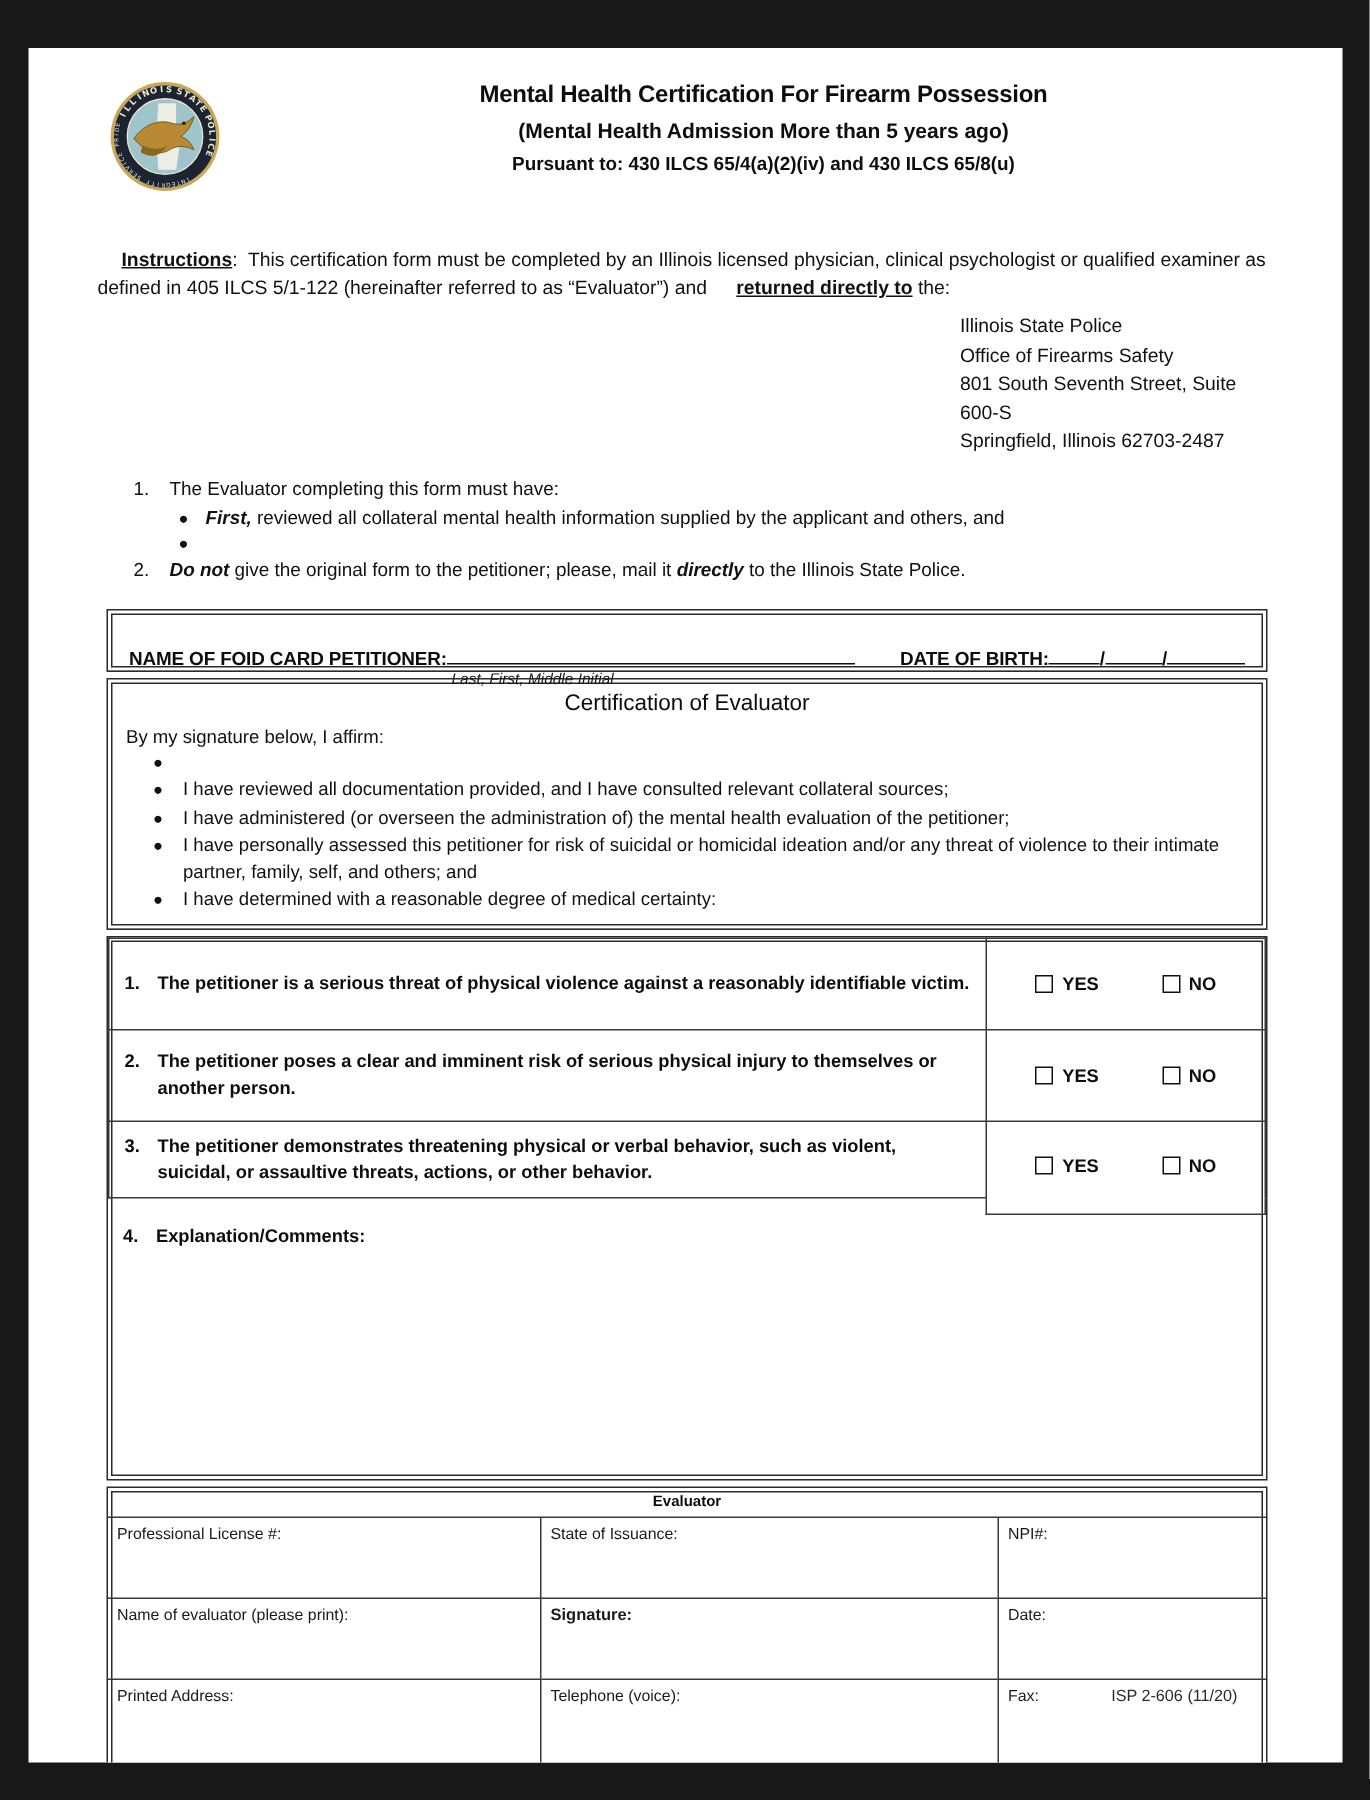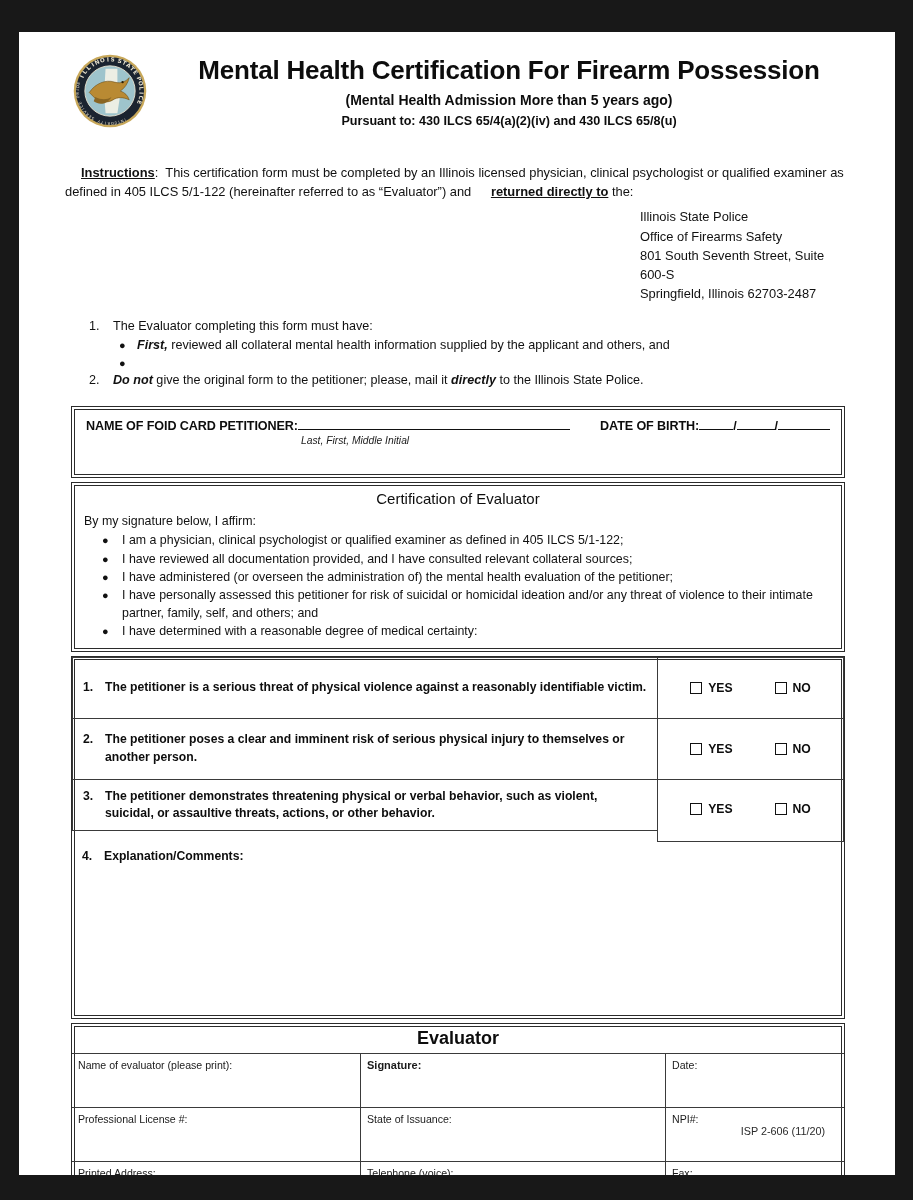--- a/index.html
+++ b/index.html
@@ -40,21 +40,21 @@
     height: 74px;
   }
   .title-block {
     position: absolute;
     left: 130px;
     top: 22px;
     width: 720px;
     text-align: center;
   }
   .title-main {
-    font-size: 26px;
+    font-size: 16px;
     font-weight: bold;
     letter-spacing: -0.2px;
     color: #0d0d0d;
     line-height: 1.25;
   }
   .title-sub {
     font-size: 14px;
     font-weight: bold;
     color: #0d0d0d;
     margin-top: 5px;
@@ -122,23 +122,23 @@
   .outerbox {
     border: 1px solid #2b2b2b;
     box-shadow: 0 0 0 2px #ffffff inset, 0 0 0 3px #2b2b2b inset;
     box-sizing: border-box;
     background: #fff;
   }
   .box-gap { height: 4px; }
 
   
   .namebox {
-    height: 72px;
+    height: 42px;
     position: relative;
-    padding: 10px 14px 0 14px;
+    padding: 23px 14px 0 14px;
     box-sizing: border-box;
   }
   .namerow {
     display: flex;
     align-items: baseline;
     font-size: 12.6px;
     font-weight: bold;
     color: #0d0d0d;
     letter-spacing: -0.1px;
   }
@@ -239,21 +239,21 @@
     color: #0d0d0d;
   }
   .explain-inner { display:flex; align-items: baseline; }
   .explain-inner .qnum { width: 22px; flex: 0 0 22px; }
   .explain-area { height: 155px; }
 
   
   .evalbox { padding: 0; }
   .eval-title {
     text-align: center;
-    font-size: 18px;
+    font-size: 10px;
     font-weight: bold;
     color: #0d0d0d;
     padding: 4px 0 4px 0;
     border-bottom: 1.5px solid #3a3a3a;
   }
   .etable {
     width: 100%;
     border-collapse: collapse;
     table-layout: fixed;
   }
@@ -404,21 +404,20 @@
     </div>
 
     <div class="box-gap"></div>
 
     <div class="outerbox certbox">
       <div class="cert-title">Certification of Evaluator</div>
       <div class="cert-body">
         <div class="cert-affirm">By my signature below, I affirm:</div>
         <div class="cert-bullet">
           <span class="dot">●</span>
-          <span>I am a physician, clinical psychologist or qualified examiner as defined in 405 ILCS 5/1-122;</span>
         </div>
         <div class="cert-bullet">
           <span class="dot">●</span>
           <span>I have reviewed  all documentation provided, and I have consulted relevant collateral sources;</span>
         </div>
         <div class="cert-bullet">
           <span class="dot">●</span>
           <span>I have administered (or overseen the administration of) the mental health evaluation of the petitioner;</span>
         </div>
         <div class="cert-bullet">
@@ -512,38 +511,38 @@
     </div>
 
     <div class="box-gap"></div>
 
     <div class="outerbox evalbox">
       <div class="eval-title">Evaluator</div>
       <table class="etable">
         <tbody>
             <tr>
           <td class="c1">
+            <span>Professional License #:</span>
+          </td>
+          <td class="c2">
+            <span>State of Issuance:</span>
+          </td>
+          <td class="c3">
+            <span>NPI#:</span>
+          </td>
+        </tr>
+        <tr>
+          <td class="c1">
             <span>Name of evaluator (please print):</span>
           </td>
           <td class="c2">
             <span class="sig">Signature:</span>
           </td>
           <td class="c3">
             <span>Date:</span>
-          </td>
-        </tr>
-        <tr>
-          <td class="c1">
-            <span>Professional License #:</span>
-          </td>
-          <td class="c2">
-            <span>State of Issuance:</span>
-          </td>
-          <td class="c3">
-            <span>NPI#:</span>
           </td>
         </tr>
         <tr>
           <td class="c1">
             <span>Printed Address:</span>
           </td>
           <td class="c2">
             <span>Telephone (voice):</span>
           </td>
           <td class="c3">

